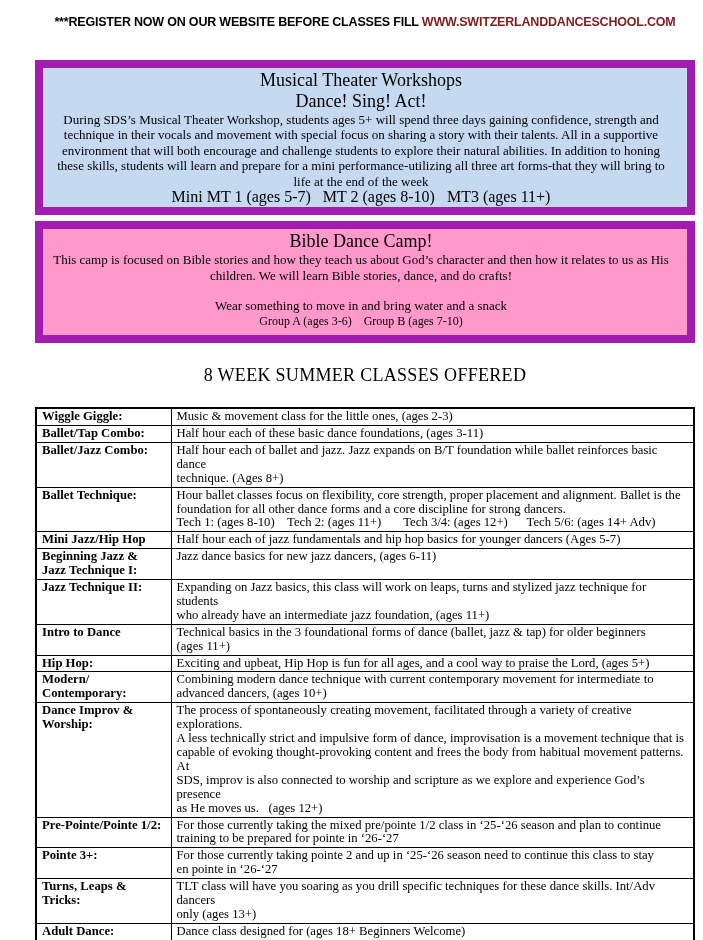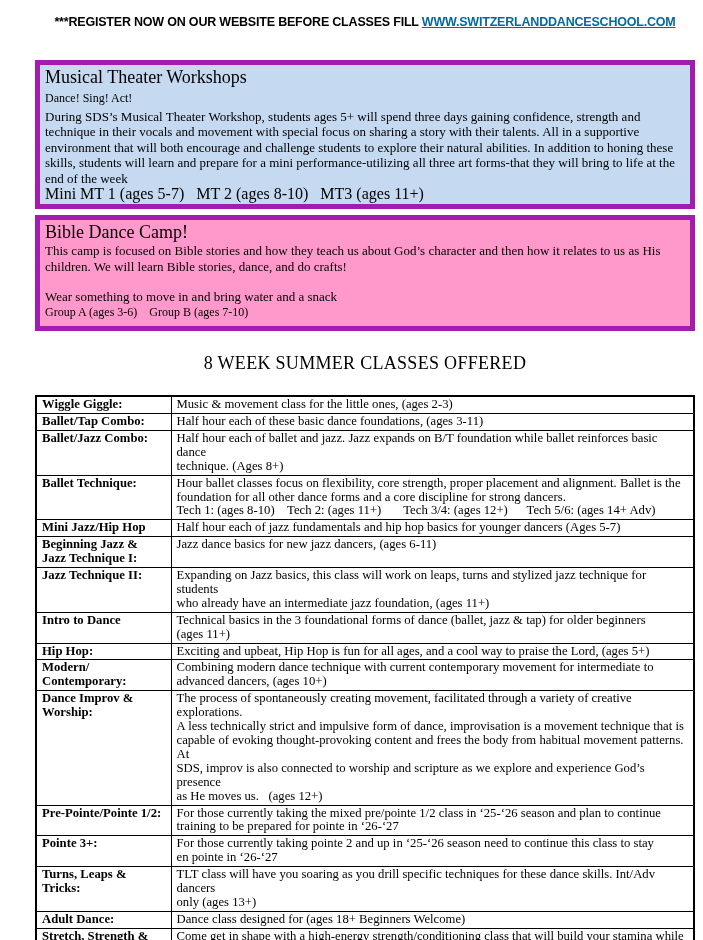--- a/index.html
+++ b/index.html
@@ -15,34 +15,34 @@
   
   .register-line {
     margin-top: 15px;
     text-align: center;
     font-family: "Liberation Sans", sans-serif;
     font-weight: bold;
     font-size: 12.5px;
     letter-spacing: -0.2px;
   }
   .register-line a {
-    color: #0369a1;
-    text-decoration: underline;
+    color: #7f1d1d;
     cursor: pointer;
   }
 
   
   .ann-box {
-    border: 5px solid #a21caf;
+    border: 8px solid #a21caf;
+    text-align: center;
     padding: 2px 13px 3px 5px;
   }
   .mt-box { margin-top: 31px; background: #c5d9f1; }
   .bible-box { margin-top: 6px; background: #ff99cc; padding-bottom: 6px; }
   .box-title { font-size: 18px; line-height: 21px; }
-  .box-subtitle { font-size: 12px; line-height: 21px; }
+  .box-subtitle { font-size: 18px; line-height: 21px; }
   .box-body { font-size: 13px; line-height: 15.4px; }
   .box-levels { font-size: 16px; line-height: 15.4px; }
   .box-note { font-size: 13px; line-height: 15.4px; margin-top: 15px; }
   .box-groups { font-size: 12px; line-height: 15.4px; }
 
   
   .classes-heading {
     margin-top: 22px;
     text-align: center;
     font-size: 18px;

